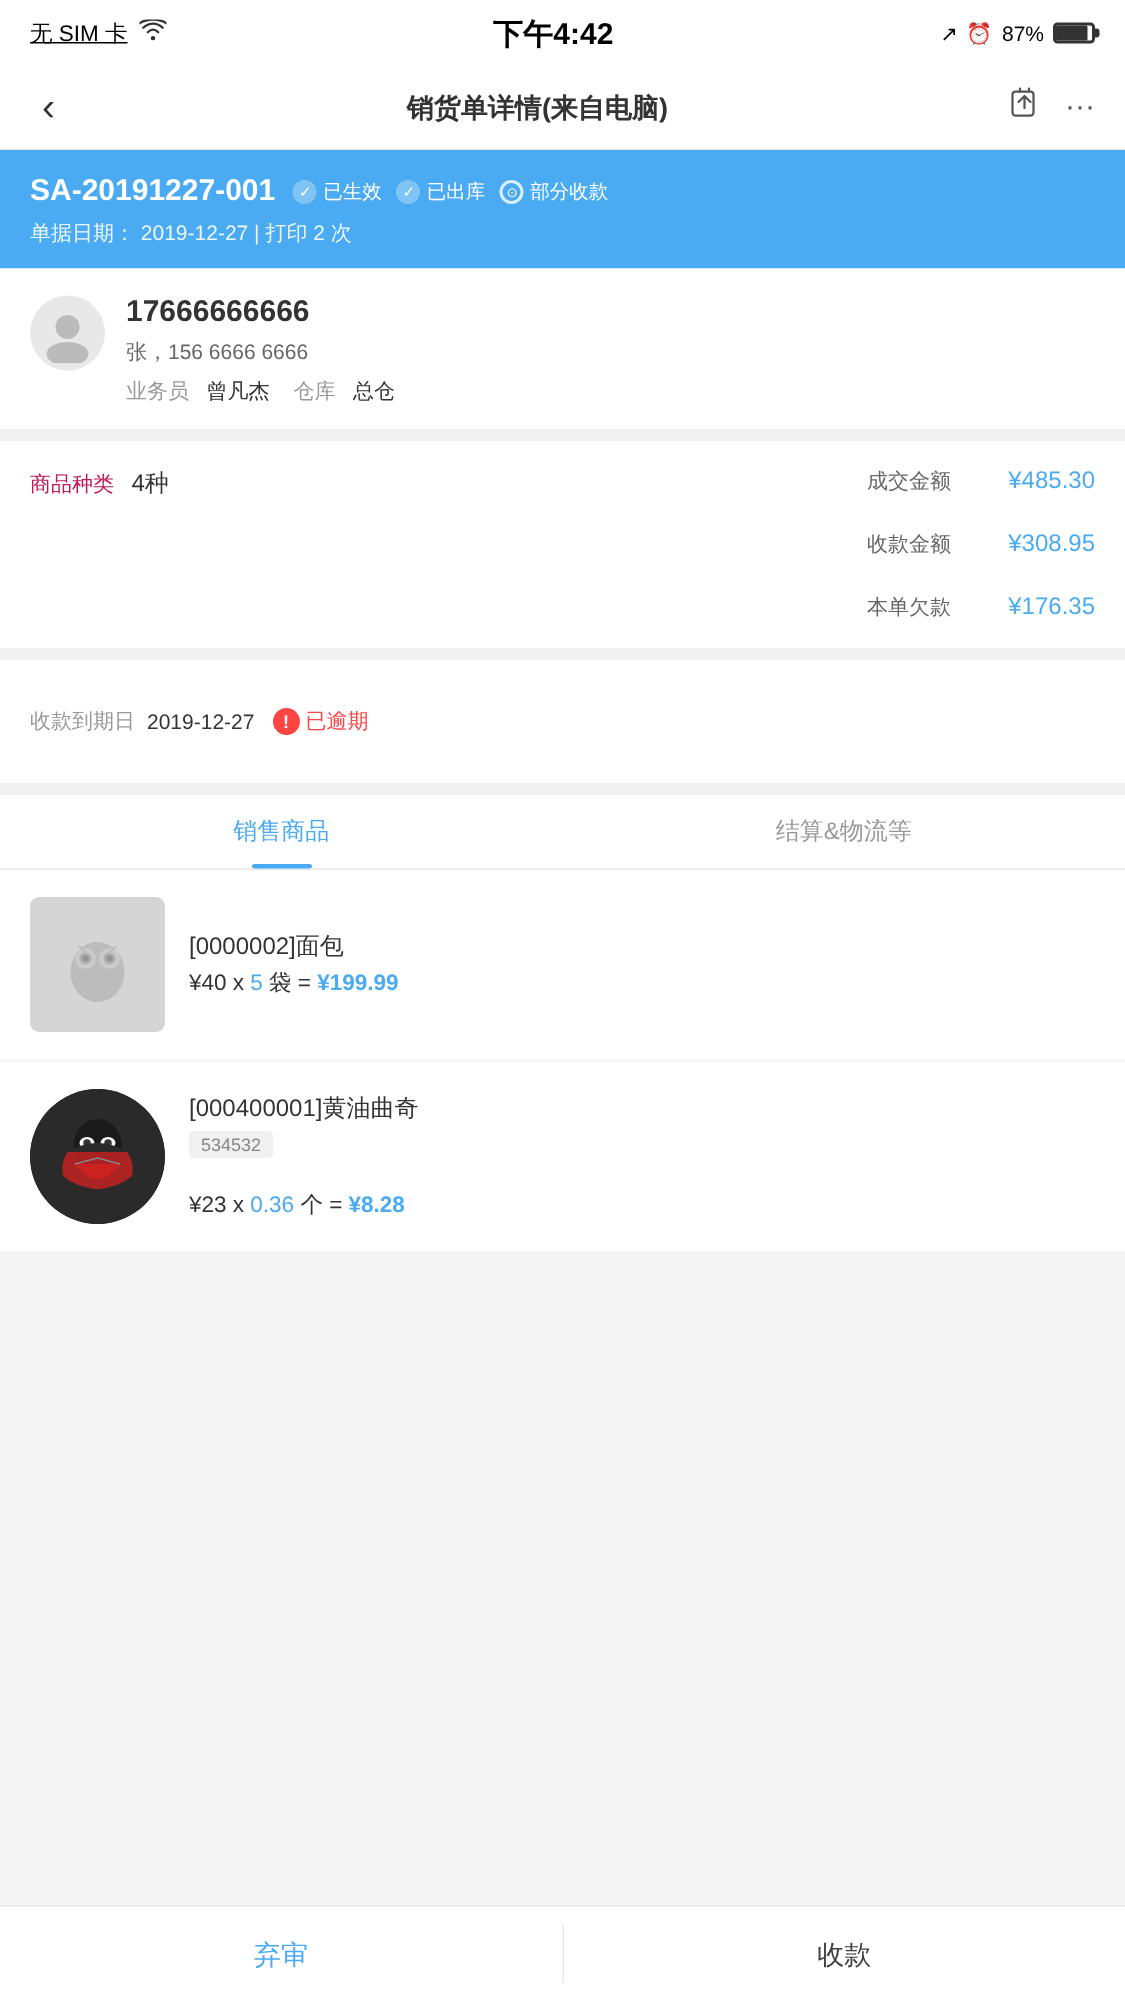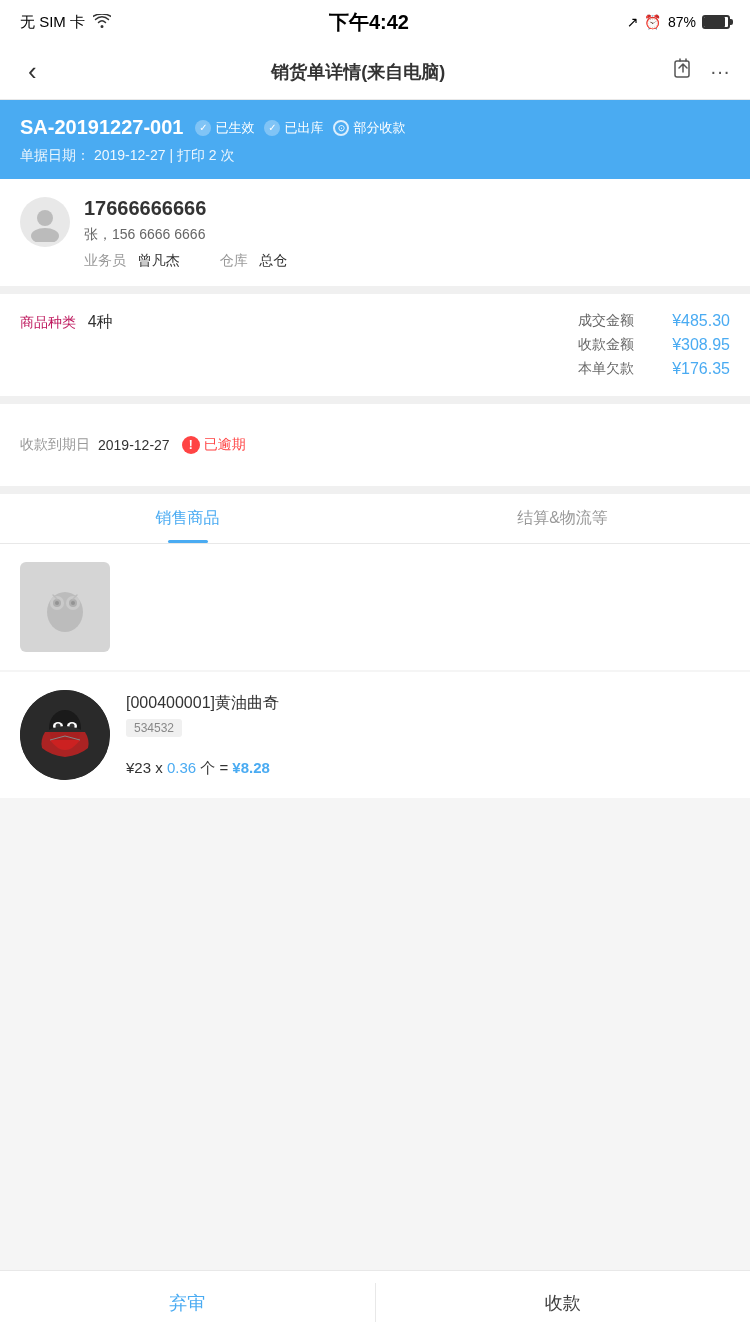--- a/index.html
+++ b/index.html
@@ -16,21 +16,21 @@
     .status-bar {
       background: #fff;
       height: 44px;
       display: flex;
       align-items: center;
       justify-content: space-between;
       padding: 0 20px;
       font-size: 15px;
       font-weight: 500;
     }
-    .status-left { display: flex; align-items: center; gap: 8px; }
+    .status-left { display: flex; align-items: center; gap: 8px; text-decoration: underline; }
     .status-center { font-weight: 600; font-size: 20px; }
     .status-right { display: flex; align-items: center; gap: 6px; font-size: 14px; }
     .battery-icon {
       width: 28px; height: 14px;
       border: 2px solid #333;
       border-radius: 3px;
       position: relative;
       display: inline-flex;
       align-items: center;
     }
@@ -157,21 +157,21 @@
       color: #333;
       margin-bottom: 6px;
     }
     .customer-name {
       font-size: 14px;
       color: #666;
       margin-bottom: 8px;
     }
     .customer-staff-row {
       display: flex;
-      gap: 40px;
+      gap: 16px;
       font-size: 14px;
       color: #666;
     }
     .staff-label { color: #999; }
     .staff-value { color: #333; font-weight: 500; }
 
     
     .summary-section {
       background: #fff;
       padding: 18px 20px;
@@ -179,21 +179,21 @@
       display: flex;
       justify-content: space-between;
       align-items: flex-start;
     }
     .summary-left { font-size: 14px; color: #666; }
     .summary-label { color: #be185d; text-align: center; }
     .summary-count { color: #333; font-weight: 500; font-size: 16px; }
     .summary-right {
       display: flex;
       flex-direction: column;
-      gap: 6px;
+      gap: 24px;
       align-items: center;
     }
     .summary-row {
       display: flex;
       gap: 16px;
       align-items: center;
       font-size: 14px;
     }
     .summary-row-label { color: #666; }
     .summary-row-value { color: #4AABF2; font-size: 16px; font-weight: 500; min-width: 80px; text-align: right; }
@@ -499,20 +499,31 @@
         <circle cx="22" cy="26" r="7" fill="#bbb"></circle>
         <circle cx="38" cy="26" r="7" fill="#bbb"></circle>
         <circle cx="22" cy="26" r="4" fill="#777"></circle>
         <circle cx="38" cy="26" r="4" fill="#777"></circle>
         <circle cx="22" cy="26" r="2" fill="#333"></circle>
         <circle cx="38" cy="26" r="2" fill="#333"></circle>
         <path d="M26 32 Q30 36 34 32" stroke="#999" stroke-width="1.5" fill="none"></path>
         <path d="M18 18 L22 22M42 18 L38 22" stroke="#999" stroke-width="1.5" stroke-linecap="round"></path>
       </svg>
     </div>
+    <div class="product-info">
+      <div class="product-name">[0000002]面包</div>
+      <div class="product-price-row">
+        <span>¥40</span>
+        <span> x </span>
+        <span class="price-qty">5</span>
+        <span>袋</span>
+        <span> = </span>
+        <span class="price-total">¥199.99</span>
+      </div>
+    </div>
   </div>
 
   <div class="product-item">
     <div class="product-thumb-circle">
       <svg width="90" height="90" viewBox="0 0 90 90" fill="none">
         <circle cx="45" cy="45" r="45" fill="#2a2a2a"></circle>
 
         <ellipse cx="45" cy="38" rx="16" ry="18" fill="#1a1a1a"></ellipse>
         <path d="M30 50 Q45 70 60 50" fill="#cc2222"></path>
         <ellipse cx="38" cy="36" rx="5" ry="4" fill="#fff"></ellipse>

